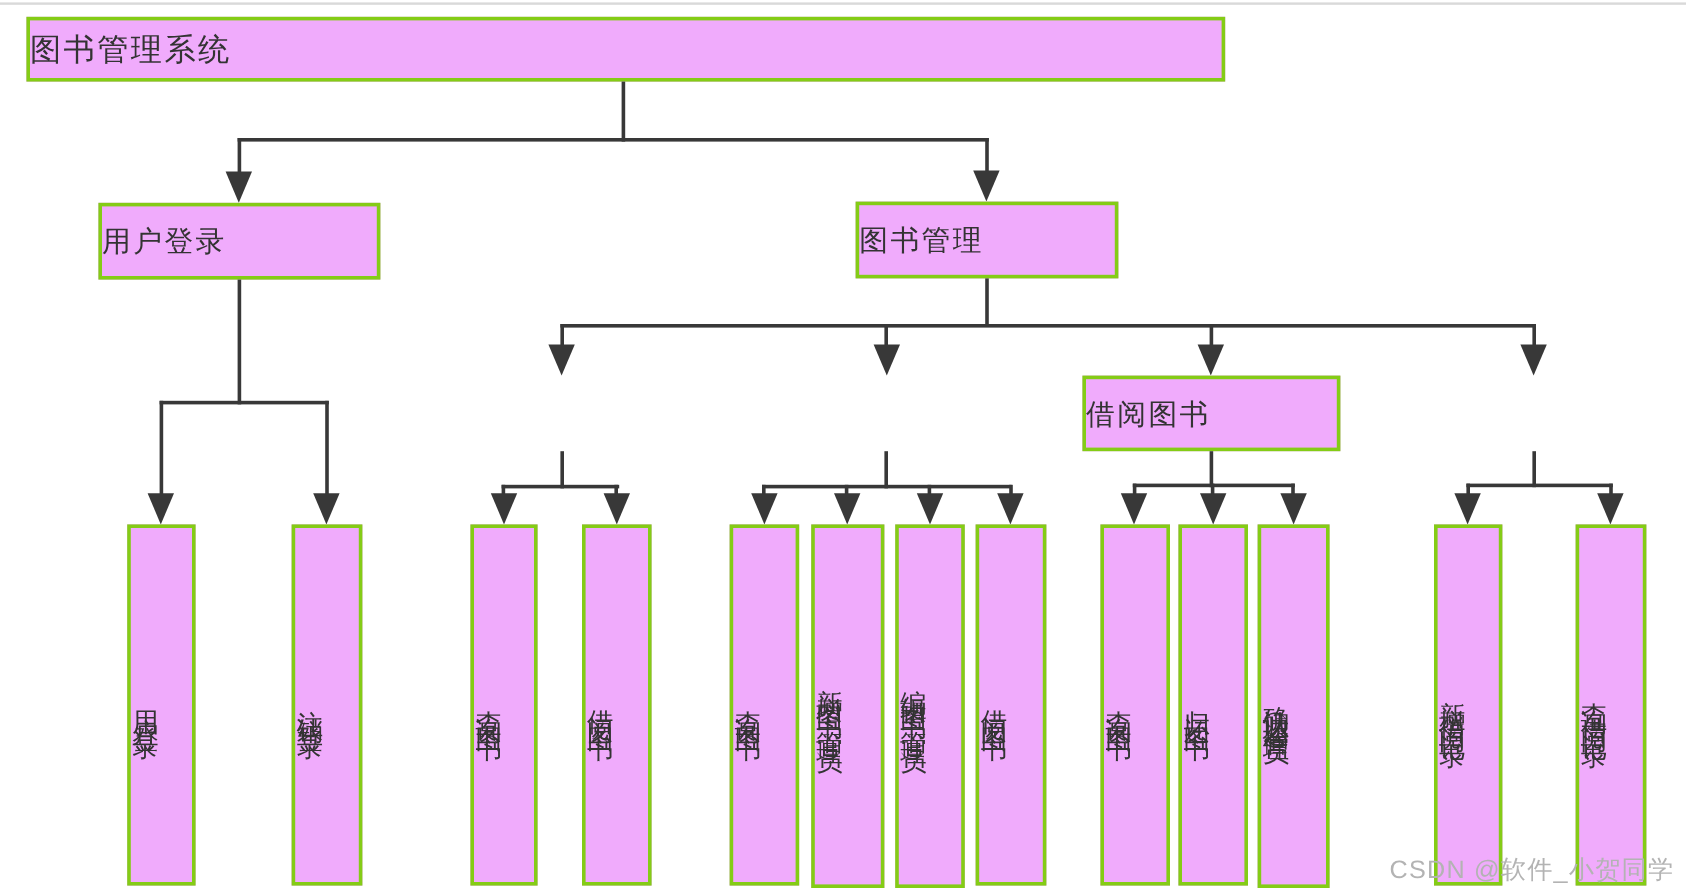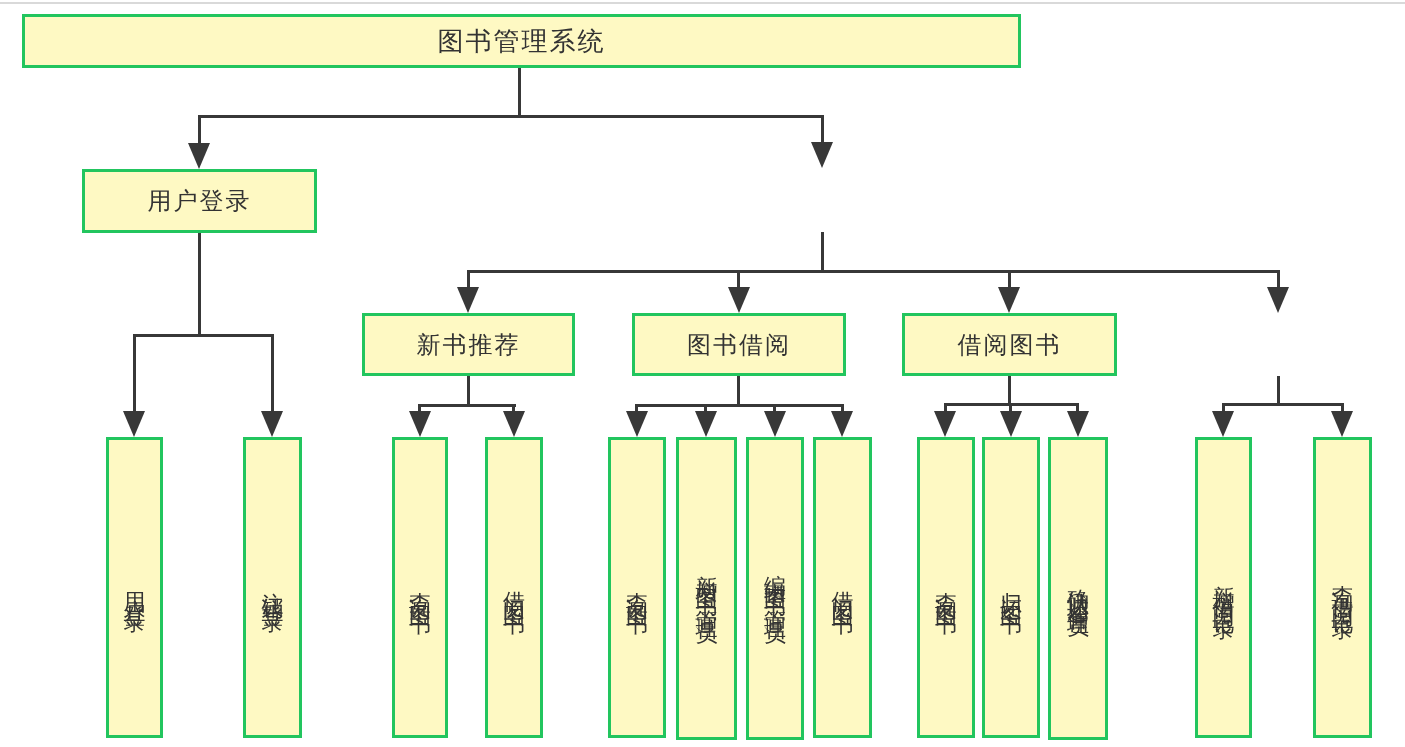--- a/index.html
+++ b/index.html
@@ -2,23 +2,23 @@
 <html><head>
 <meta charset="utf-8">
 <style>
   html,body { margin:0; padding:0; background:#fff; }
   .canvas {
     position:relative; width:1405px; height:747px; background:#ffffff;
     font-family:"Liberation Sans", sans-serif; overflow:hidden;
   }
   .edge-top { position:absolute; left:0; top:2px; width:1405px; height:2px; background:#d9d9d9; }
   .box {
-    position:absolute; box-sizing:border-box; background:#fef9c3;
-    border:3px solid #22c55e; color:#333333;
-    display:flex; align-items:center; justify-content:center;
+    position:absolute; box-sizing:border-box; background:#f0abfc;
+    border:3px solid #84cc16; color:#333333;
+    display:flex; align-items:center; justify-content:flex-start;
   }
   .hbox { font-size:24px; letter-spacing:2px; }
   .rootbox { font-size:26px; letter-spacing:2px; }
   .vbox { font-size:22px; }
   .vtext {
     writing-mode:vertical-rl; text-orientation:mixed;
     letter-spacing:7px; line-height:1.1; color:#333333;
   }
   .hline { position:absolute; height:3px; background:#383838; }
   .vline { position:absolute; width:3px; background:#383838; }
@@ -46,45 +46,42 @@
   <div class="vline" style="left:518px; top:68px; height:50px;"></div>
   <div class="hline" style="left:198px; top:115px; width:626px;"></div>
   <div class="vline" style="left:198px; top:115px; height:30px;"></div>
   <div class="arrow" style="left:188px; top:143px;"></div>
   <div class="vline" style="left:821px; top:115px; height:29px;"></div>
   <div class="arrow" style="left:811px; top:142px;"></div>
 
   <div class="box hbox" style="left:82px; top:169px; width:235px; height:64px;">
     <span>用户登录</span>
   </div>
+  <div class="box hbox" style="left:713px; top:168px; width:219px; height:64px;">
+    <span>图书管理</span>
+  </div>
 
   <div class="vline" style="left:198px; top:233px; height:104px;"></div>
   <div class="hline" style="left:133px; top:334px; width:141px;"></div>
   <div class="vline" style="left:133px; top:334px; height:80px;"></div>
   <div class="arrow" style="left:123px; top:411px;"></div>
   <div class="vline" style="left:271px; top:334px; height:80px;"></div>
   <div class="arrow" style="left:261px; top:411px;"></div>
 
   <div class="vline" style="left:821px; top:232px; height:40px;"></div>
   <div class="hline" style="left:467px; top:270px; width:813px;"></div>
   <div class="vline" style="left:467px; top:270px; height:19px;"></div>
   <div class="arrow" style="left:457px; top:287px;"></div>
   <div class="vline" style="left:737px; top:270px; height:19px;"></div>
   <div class="arrow" style="left:728px; top:287px;"></div>
   <div class="vline" style="left:1008px; top:270px; height:19px;"></div>
   <div class="arrow" style="left:998px; top:287px;"></div>
   <div class="vline" style="left:1277px; top:270px; height:19px;"></div>
   <div class="arrow" style="left:1267px; top:287px;"></div>
 
-  <div class="box hbox" style="left:362px; top:313px; width:213px; height:63px;">
-    <span>新书推荐</span>
-  </div>
-  <div class="box hbox" style="left:632px; top:313px; width:214px; height:63px;">
-    <span>图书借阅</span>
-  </div>
   <div class="box hbox" style="left:902px; top:313px; width:215px; height:63px;">
     <span>借阅图书</span>
   </div>
 
   <div class="vline" style="left:467px; top:376px; height:31px;"></div>
   <div class="hline" style="left:418px; top:404px; width:98px;"></div>
   <div class="vline" style="left:418px; top:404px; height:10px;"></div>
   <div class="arrow" style="left:409px; top:411px;"></div>
   <div class="vline" style="left:512px; top:404px; height:10px;"></div>
   <div class="arrow" style="left:503px; top:411px;"></div>
@@ -153,14 +150,15 @@
     <span class="vtext" style="letter-spacing:4px;">确认归还（管理员）</span>
   </div>
 
   <div class="box vbox" style="left:1195px; top:437px; width:57px; height:301px;">
     <span class="vtext">新增借阅记录</span>
   </div>
   <div class="box vbox" style="left:1313px; top:437px; width:59px; height:301px;">
     <span class="vtext">查询借阅记录</span>
   </div>
 
+  <div class="watermark">CSDN @软件_小贺同学</div>
 
 </div>
 
 </body></html>

